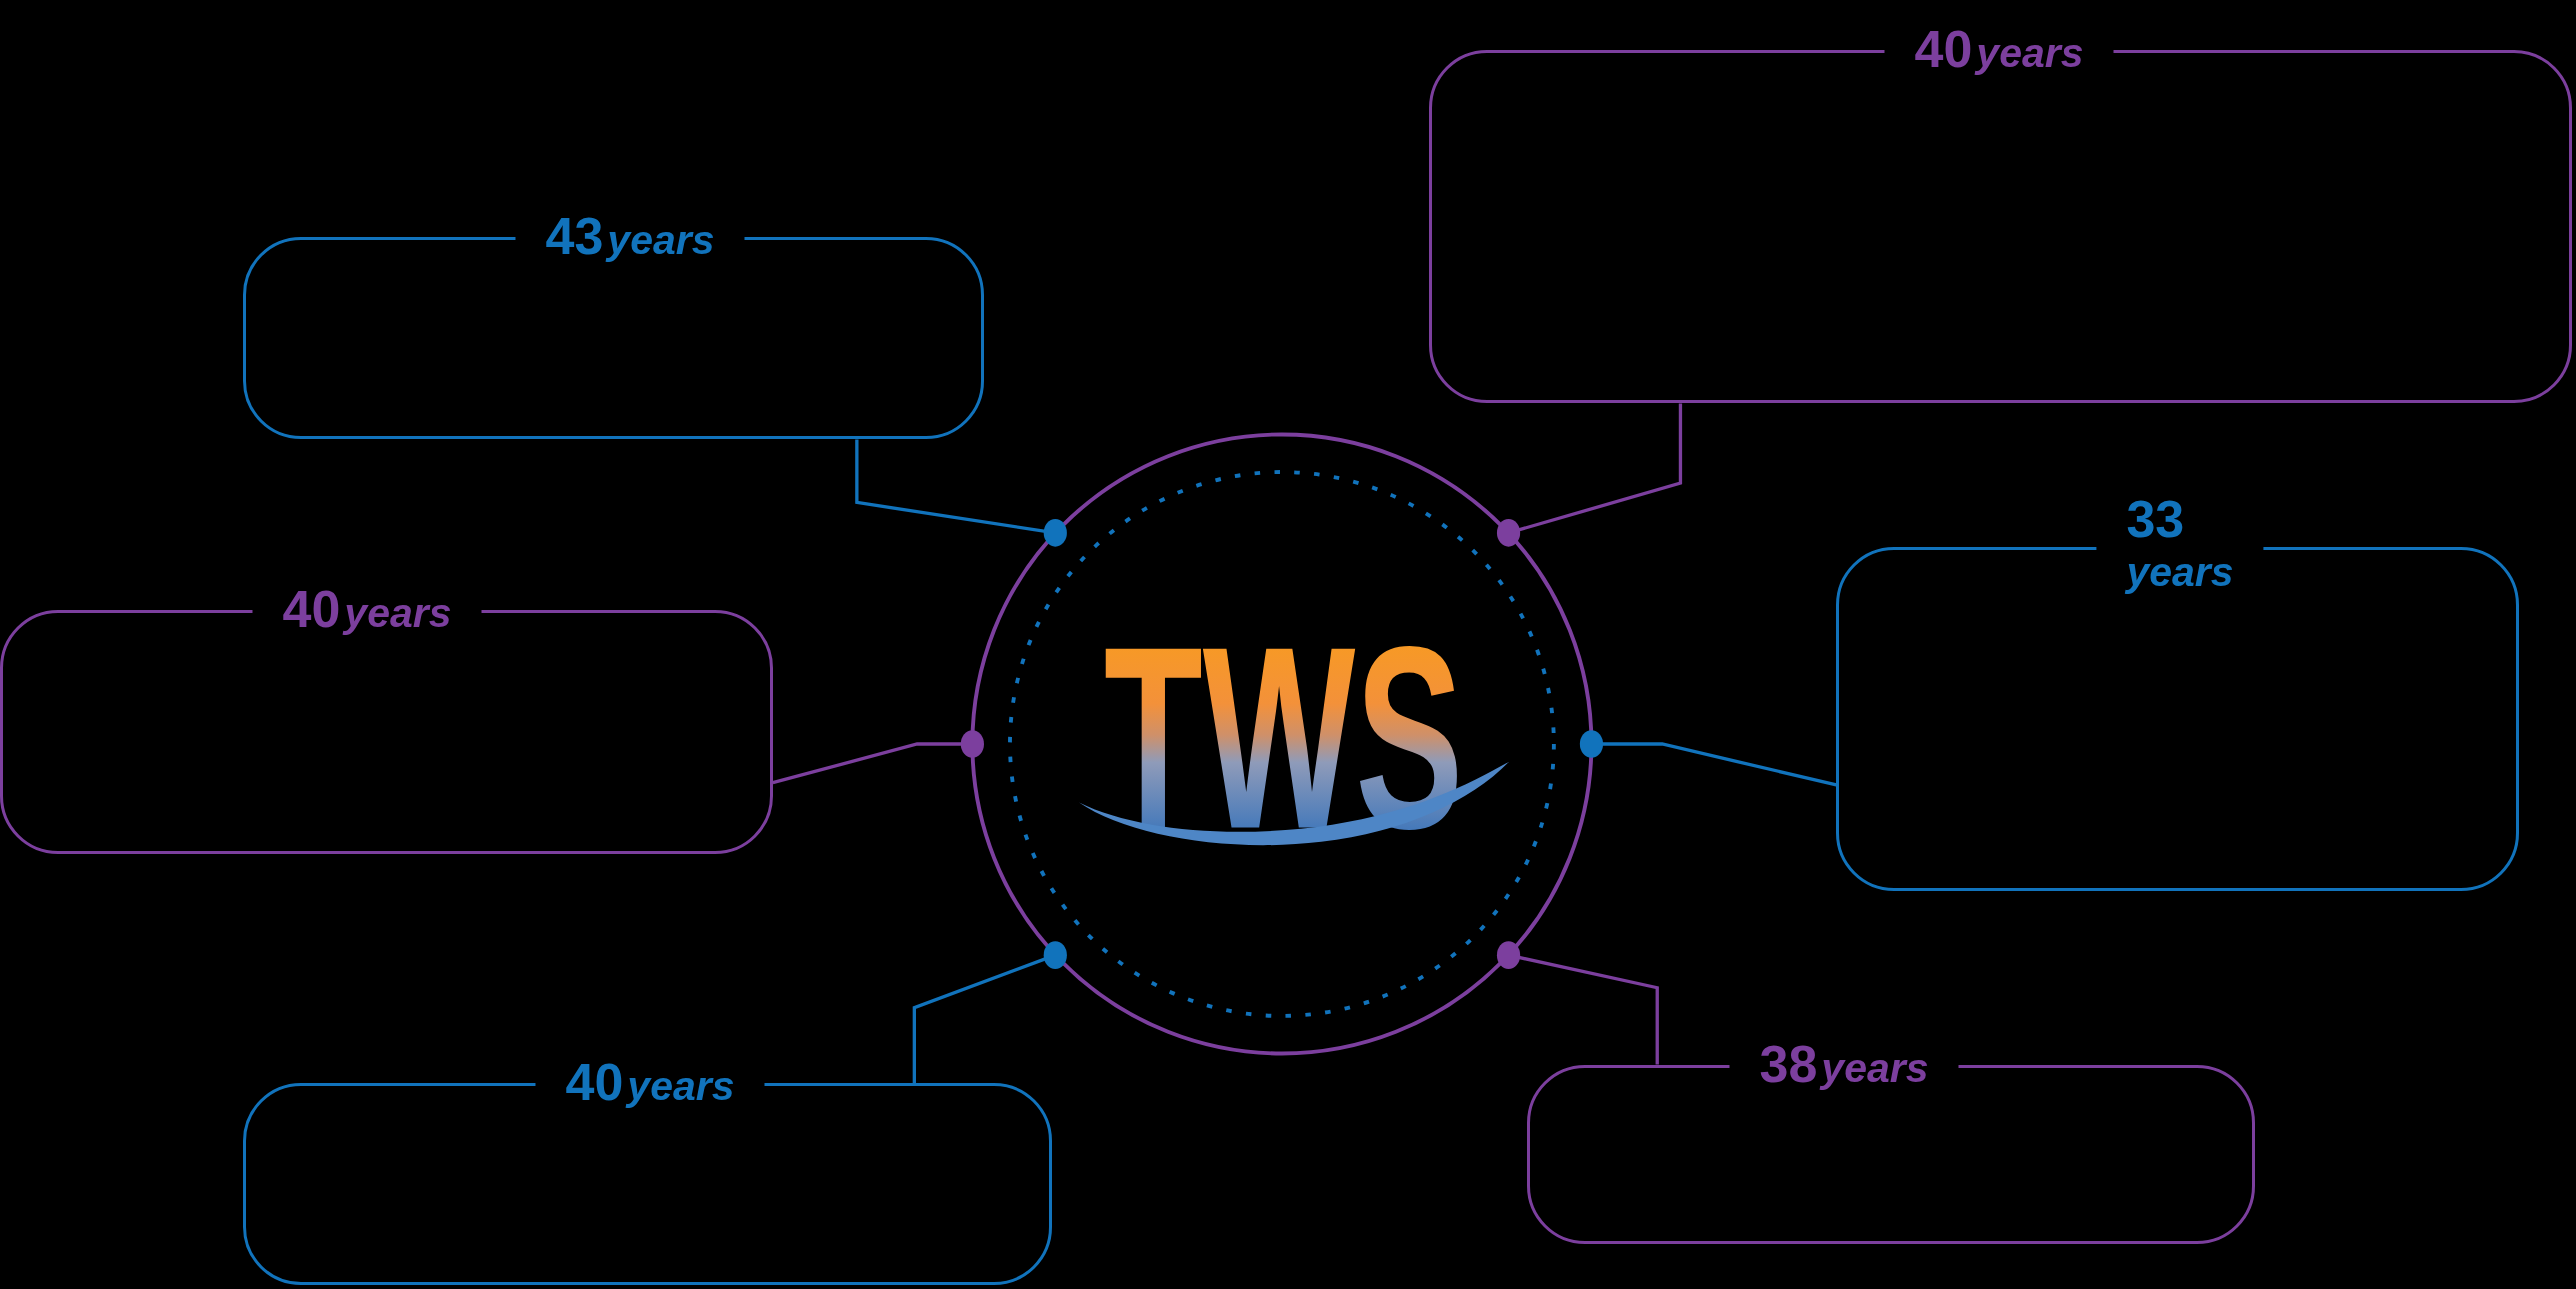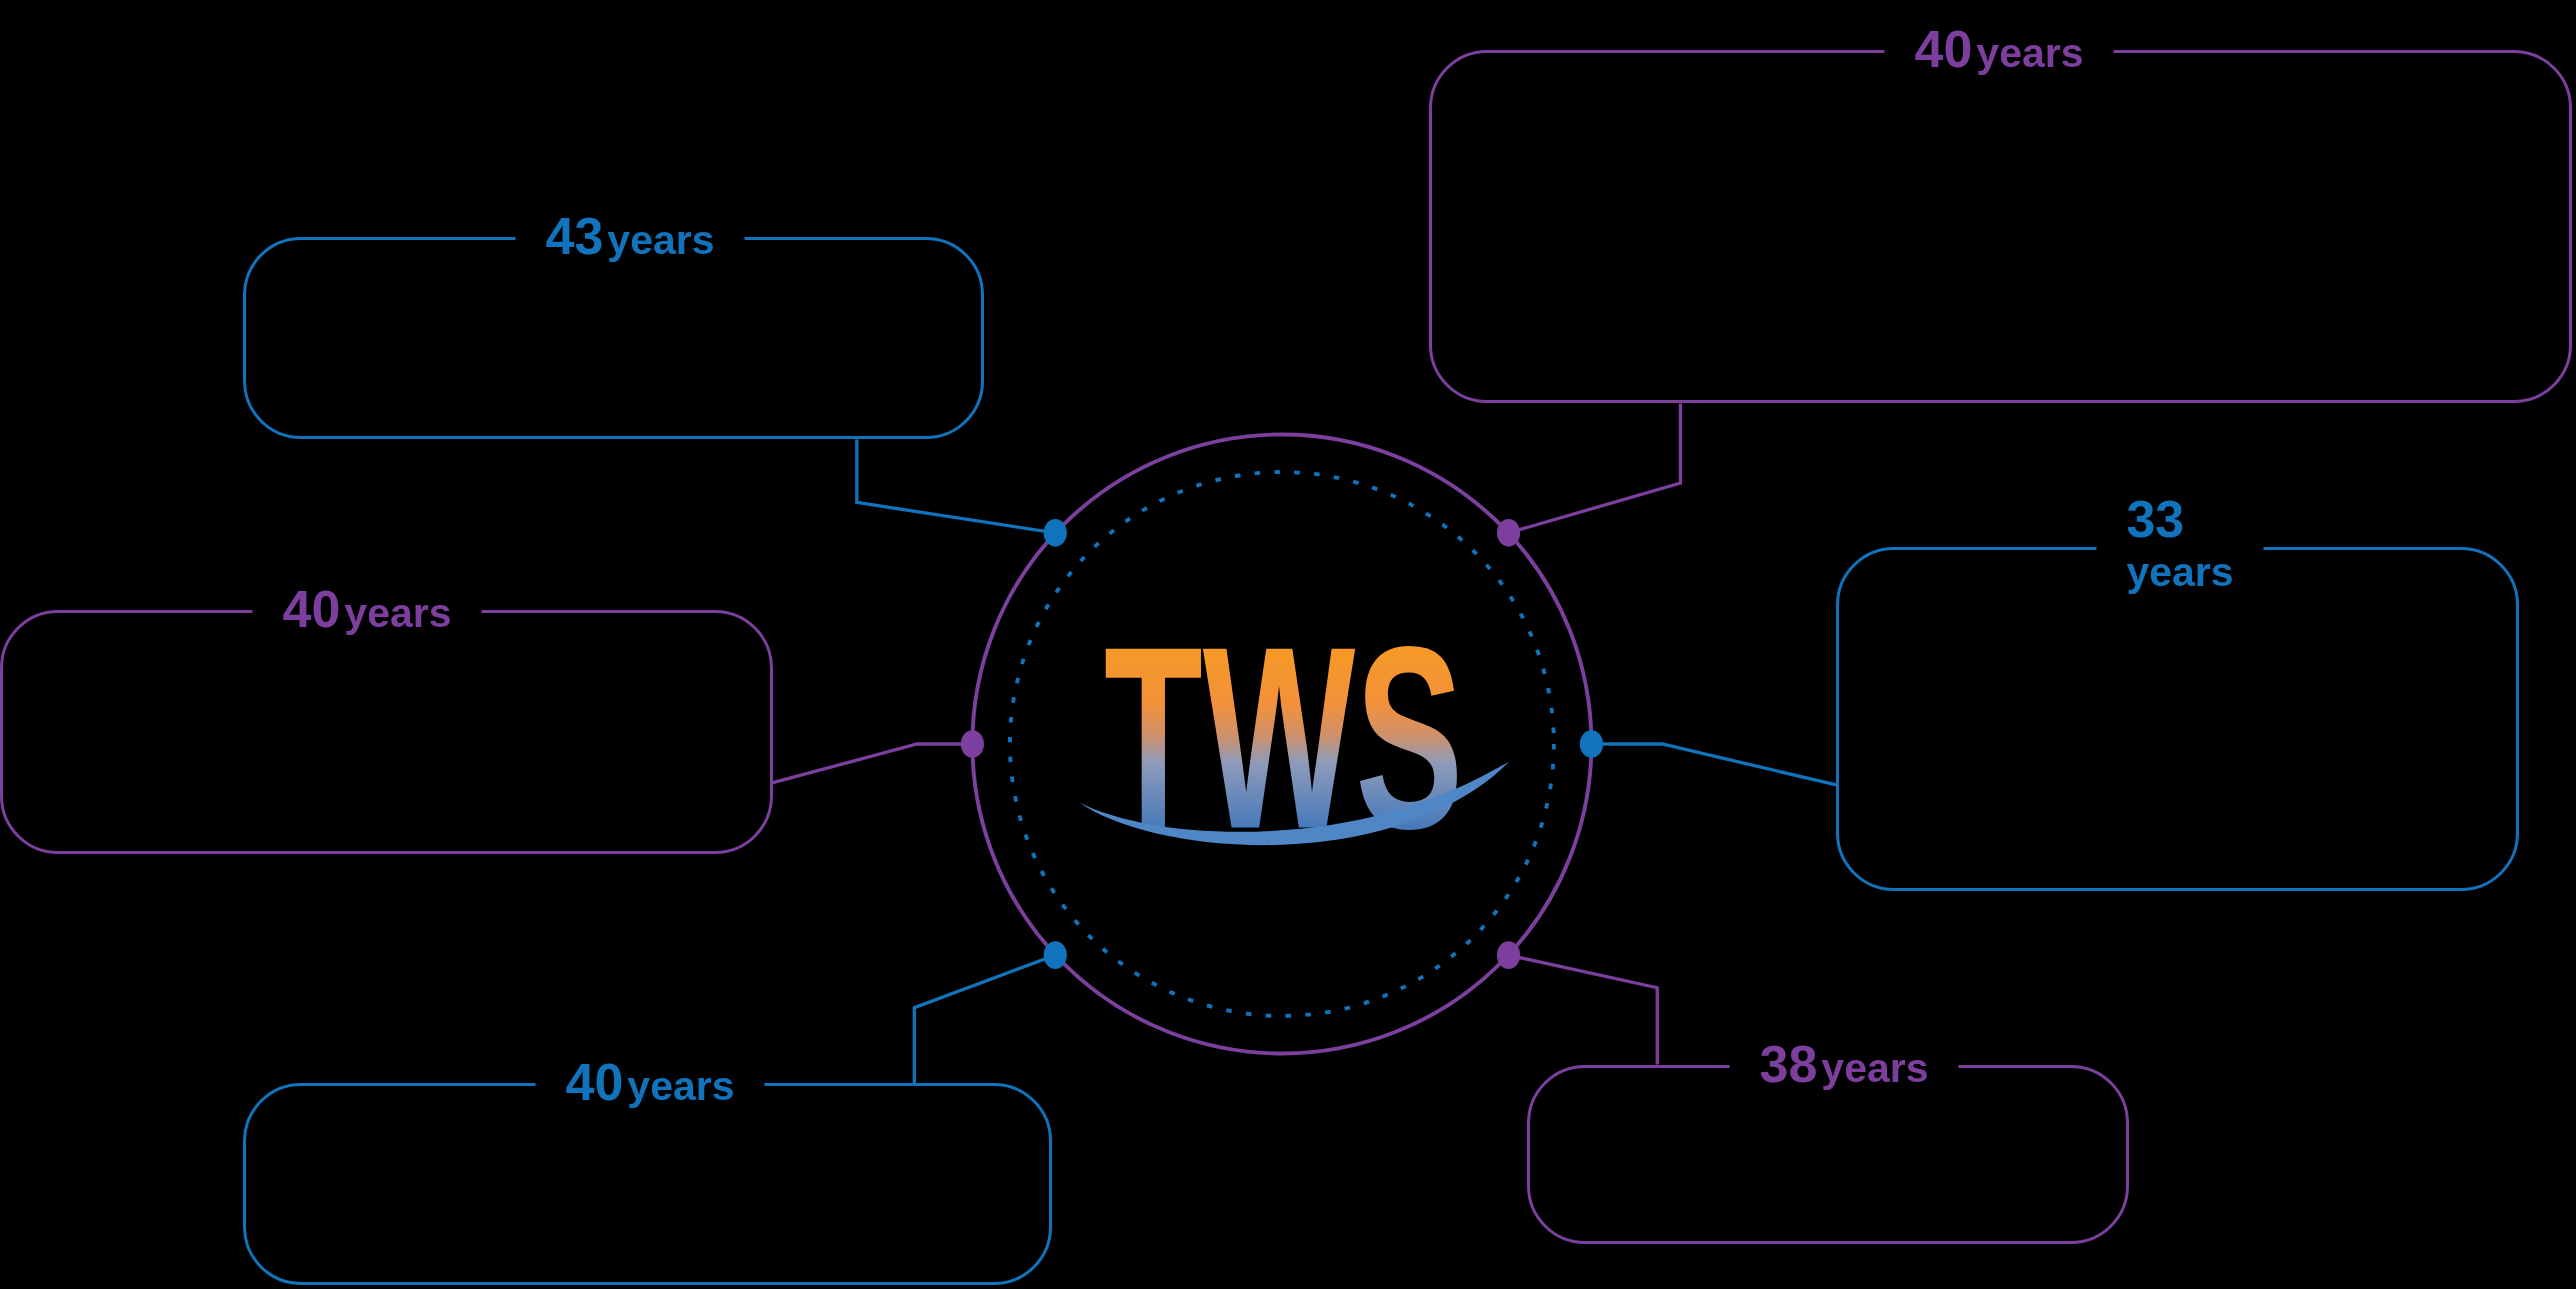--- a/index.html
+++ b/index.html
@@ -31,21 +31,21 @@
     align-items: baseline;
     gap: 4px;
     background: #000;
     padding: 0 30px;
     white-space: nowrap;
     line-height: 1.05;
   }
   .node-box.blue   .node-label { color: #1173bc; }
   .node-box.purple .node-label { color: #7c3f9e; }
   .node-label .num  { font-size: 52px; font-weight: 700; }
-  .node-label .unit { font-size: 41px; font-weight: 700; }
+  .node-label .unit { font-size: 41px; font-weight: 700; font-style: italic; }
 </style>
 </head>
 <body>
 
 <div id="canvas">
 
   <svg id="diagram-svg" viewBox="0 0 4660 2332" xmlns="http://www.w3.org/2000/svg">
     <defs>
       <linearGradient id="twsGrad" x1="0" y1="1145" x2="0" y2="1500" gradientUnits="userSpaceOnUse">
         <stop offset="0" stop-color="#f89b21"></stop>
@@ -111,21 +111,21 @@
     </span>
   </div>
 
   <div class="node-box blue" style="left:243px; top:1083px; width:809px; height:202px;">
     <span class="node-label" style="left:404px;">
       <span class="num">40</span>
       <span class="unit">years</span>
     </span>
   </div>
 
-  <div class="node-box purple" style="left:1527px; top:1065px; width:602px; height:179px;">
+  <div class="node-box purple" style="left:1527px; top:1065px; width:728px; height:179px;">
     <span class="node-label" style="left:314px;">
       <span class="num">38</span>
       <span class="unit">years</span>
     </span>
   </div>
 
 </div>
 
 
 </body></html>

